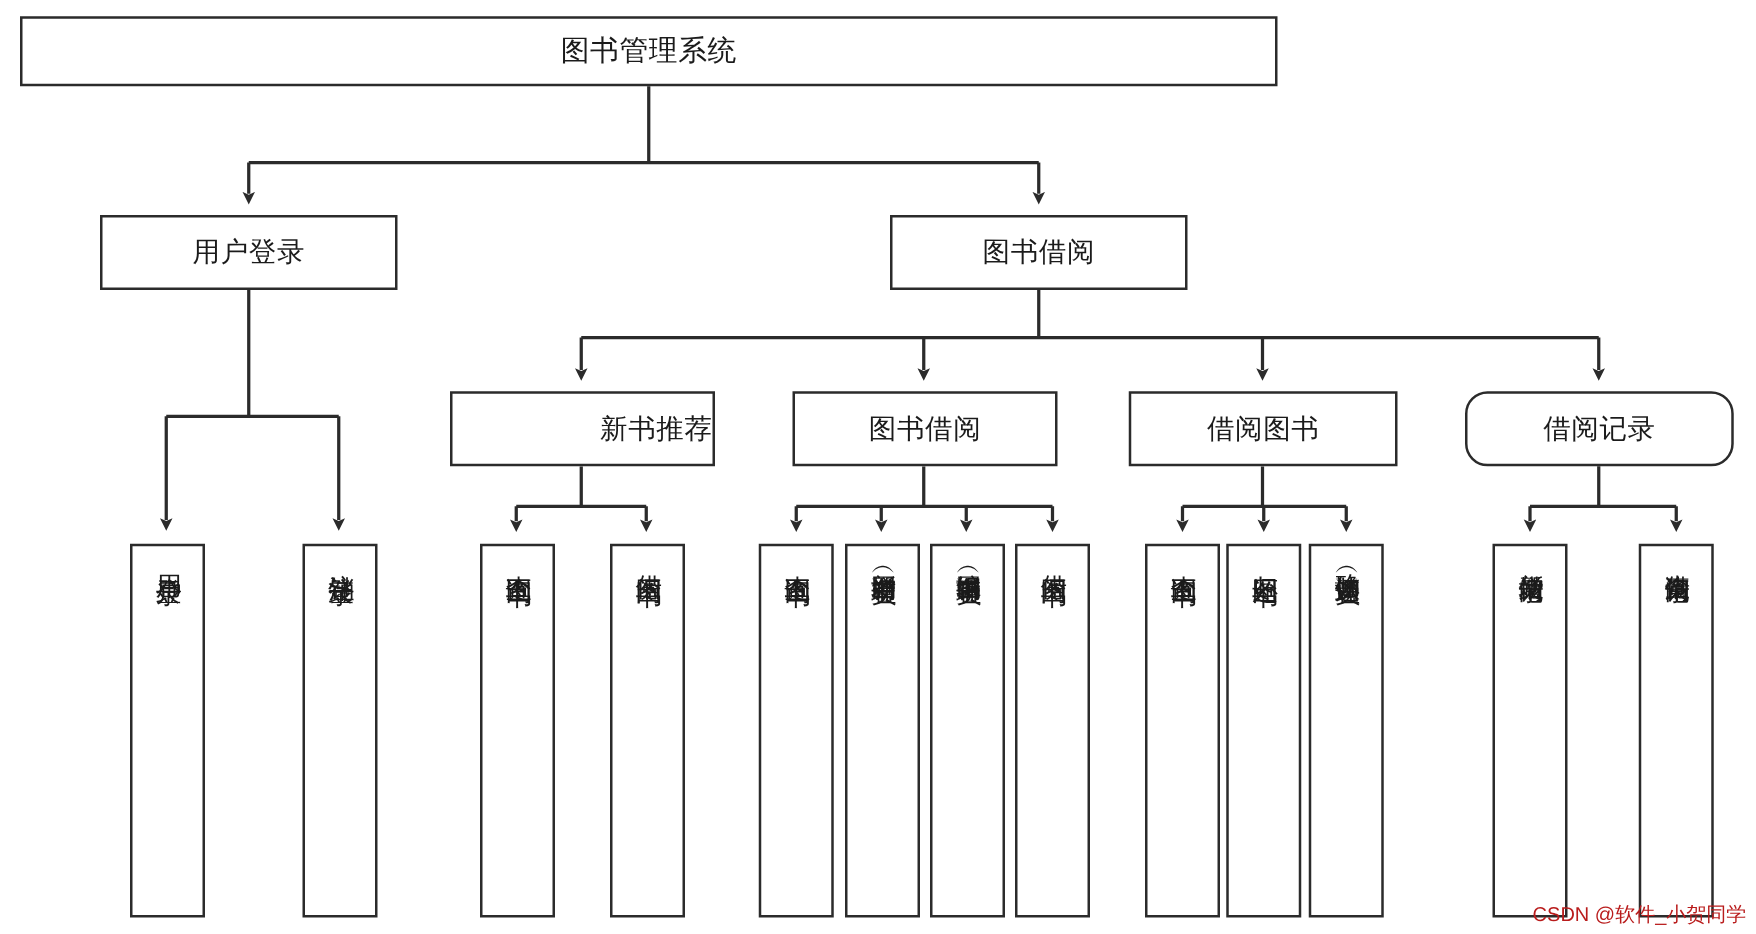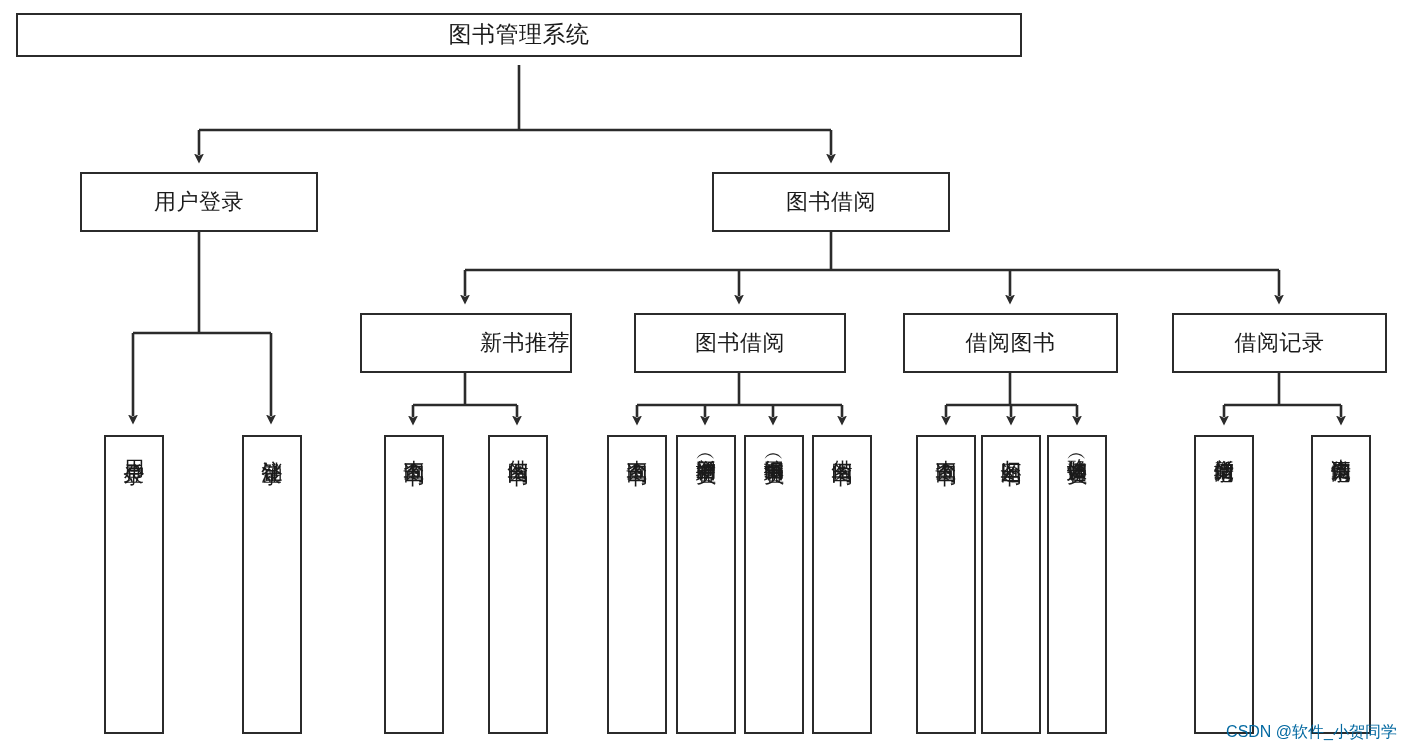--- a/index.html
+++ b/index.html
@@ -67,21 +67,21 @@
   }
   .node.vert.tall .label {
     font-size: 20px;
     letter-spacing: 1px;
   }
   #watermark {
     position: absolute;
     right: 8px;
     bottom: 4px;
     font-size: 16px;
-    color: #0369a1;
+    color: #b91c1c;
     z-index: 5;
     white-space: nowrap;
   }
 </style>
 </head>
 <body>
 
 <div id="canvas">
 
   <svg id="edges" viewBox="0 0 1405 747" width="1405" height="747">
@@ -127,41 +127,41 @@
       <path d="M1011,405 L1011,417" marker-end="url(#arrow)"></path>
       <path d="M1077,405 L1077,417" marker-end="url(#arrow)"></path>
 
       <path d="M1279,373 L1279,405"></path>
       <path d="M1224,405 L1341,405"></path>
       <path d="M1224,405 L1224,417" marker-end="url(#arrow)"></path>
       <path d="M1341,405 L1341,417" marker-end="url(#arrow)"></path>
     </g>
   </svg>
 
-  <div class="node horiz root" style="left:16px; top:13px; width:1006px; height:44px;">
+  <div class="node horiz root" style="left:16px; top:13px; width:1006px; height:56px;">
     <span class="label">图书管理系统</span>
   </div>
 
   <div class="node horiz" style="left:80px; top:172px; width:238px; height:60px;">
     <span class="label">用户登录</span>
   </div>
   <div class="node horiz" style="left:712px; top:172px; width:238px; height:60px;">
     <span class="label">图书借阅</span>
   </div>
 
   <div class="node horiz" style="left:360px; top:313px; width:212px; height:60px;justify-content:flex-end;">
     <span class="label">新书推荐</span>
   </div>
   <div class="node horiz" style="left:634px; top:313px; width:212px; height:60px;">
     <span class="label">图书借阅</span>
   </div>
   <div class="node horiz" style="left:903px; top:313px; width:215px; height:60px;">
     <span class="label">借阅图书</span>
   </div>
-  <div class="node horiz" style="left:1172px; top:313px; width:215px; height:60px;">
+  <div class="node horiz" style="left:1172px; top:313px; width:215px; height:60px;border-radius:18px;">
     <span class="label">借阅记录</span>
   </div>
 
   <div class="node vert" style="left:104px; top:435px; width:60px; height:299px;">
     <span class="label">用户登录</span>
   </div>
   <div class="node vert" style="left:242px; top:435px; width:60px; height:299px;">
     <span class="label">注销登录</span>
   </div>
 

